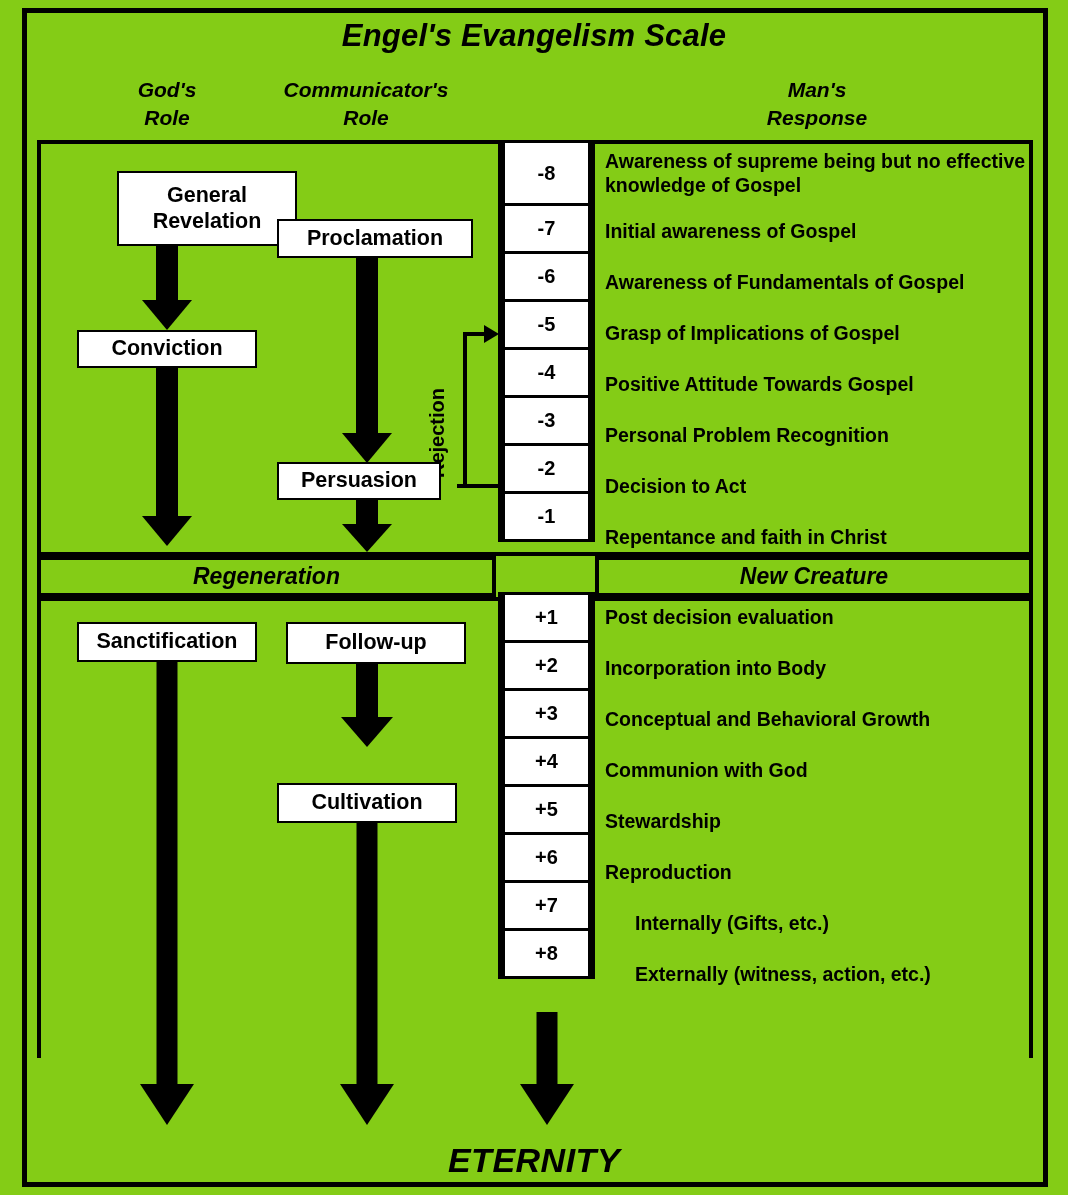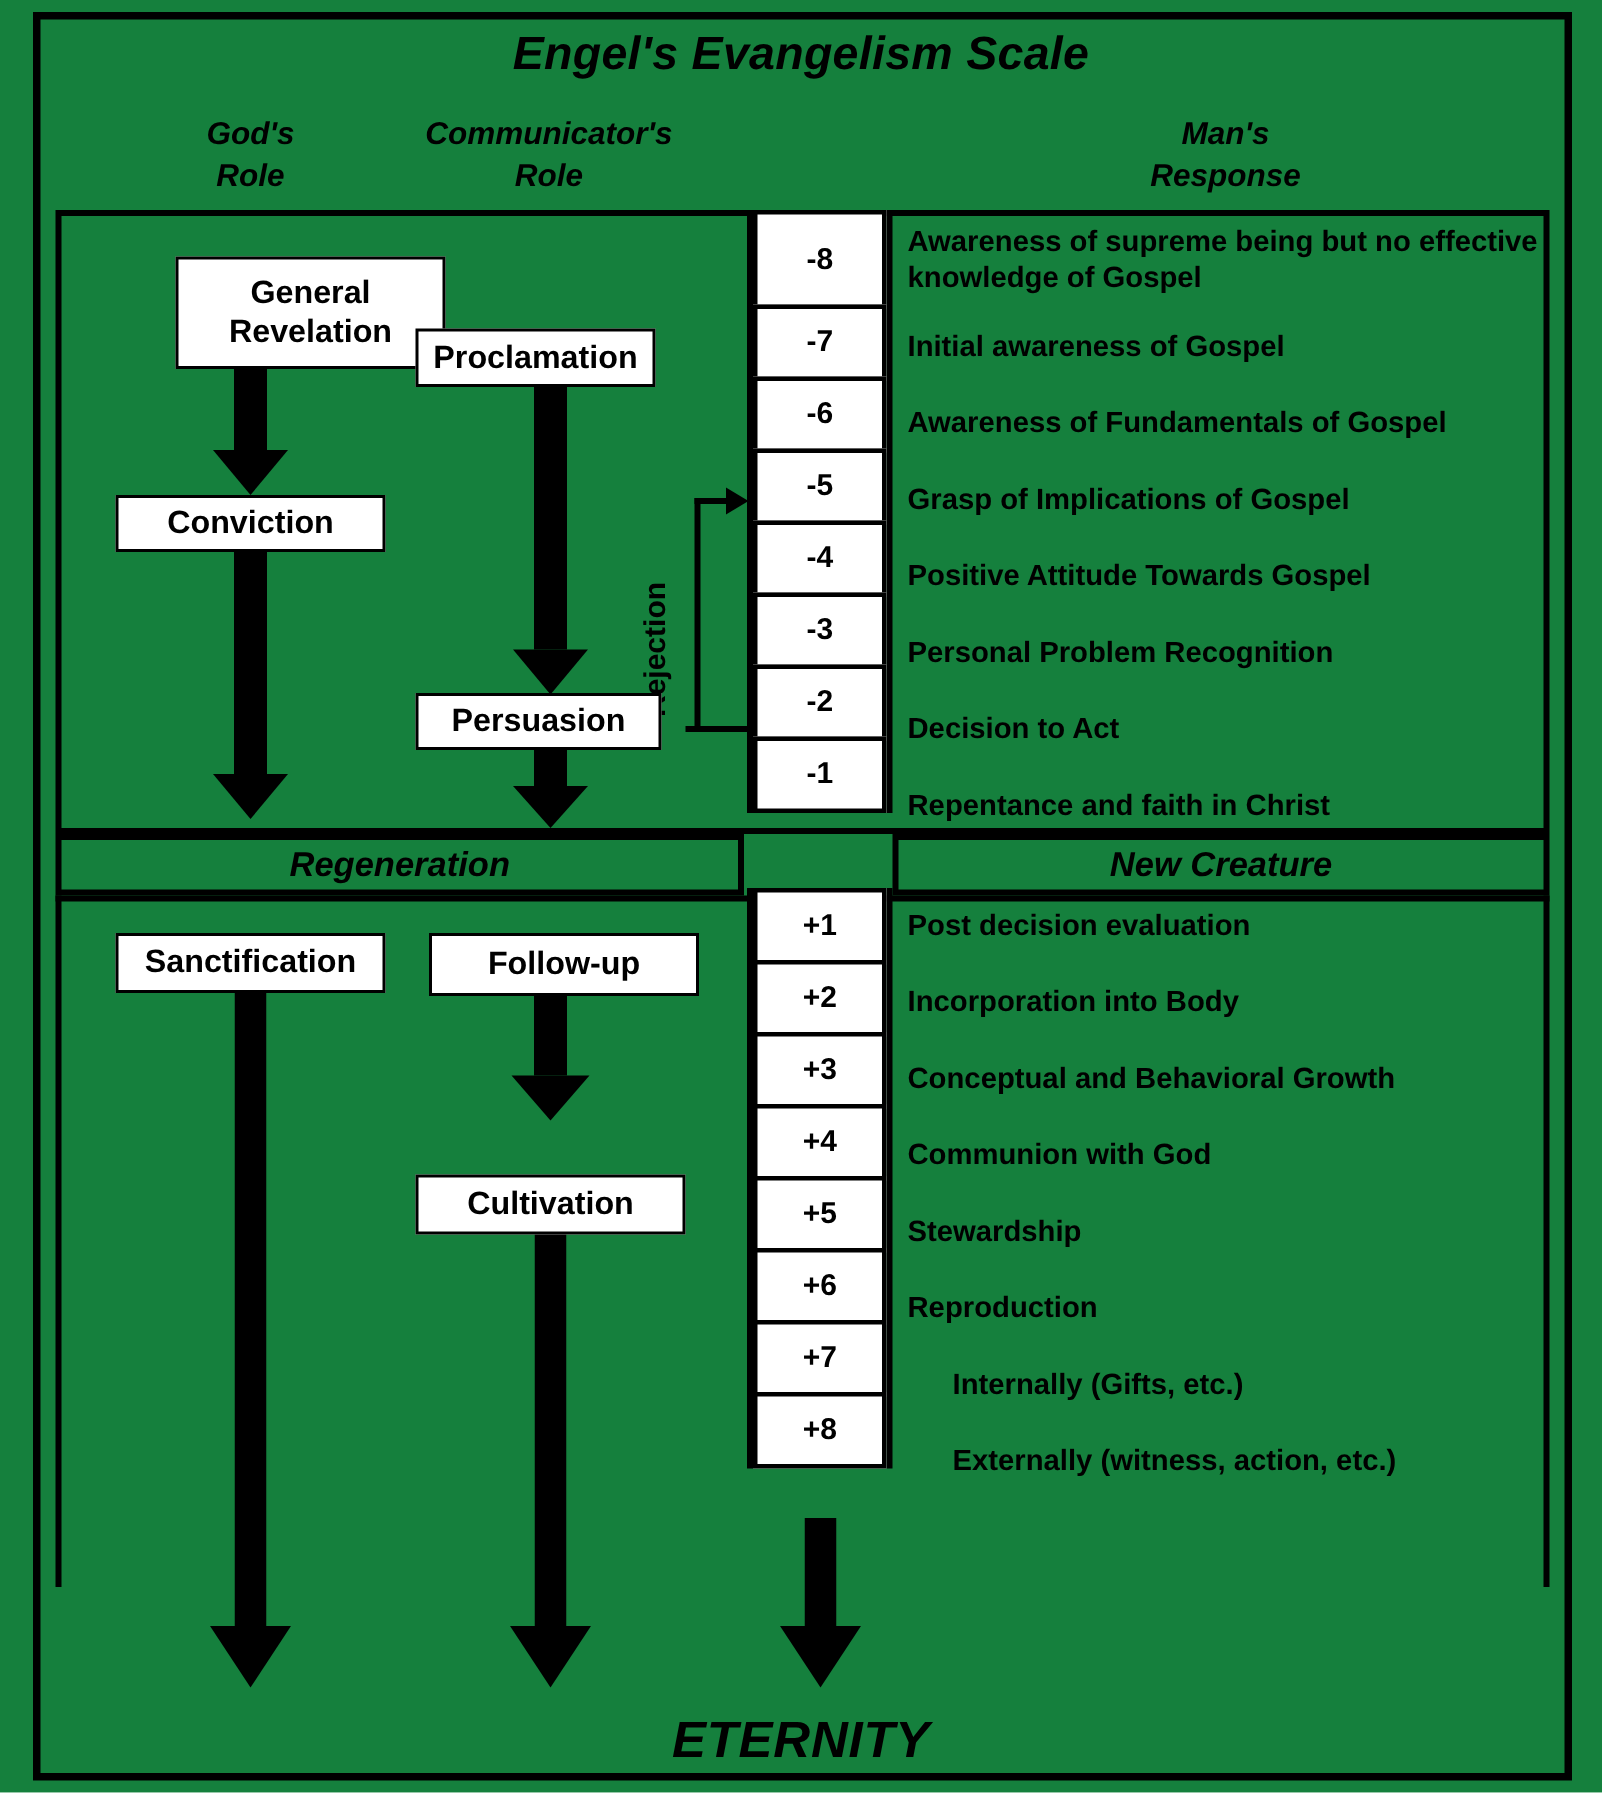--- a/index.html
+++ b/index.html
@@ -8,21 +8,21 @@
     background: #ffffff;
   }
   body {
     font-family: "Liberation Sans", sans-serif;
     color: #000000;
   }
   #page {
     position: relative;
     width: 1068px;
     height: 1195px;
-    background: #15803d;
+    background: #84cc16;
     overflow: hidden;
   }
 
   
   .outer-frame {
     position: absolute;
     left: 22px;
     top: 8px;
     width: 1026px;
     height: 1179px;
@@ -272,21 +272,21 @@
 
   <div class="node" style="left:77px; top:330px; width:180px; height:38px;">
     <span>Conviction</span>
   </div>
 
   <div class="blockarrow" style="left:142px; top:368px; width:50px; height:178px;">
     <div class="stem" style="width:22px; height:148px;"></div>
     <div class="head" style="border-left-width:25px; border-right-width:25px; border-top-width:30px;"></div>
   </div>
 
-  <div class="node" style="left:277px; top:219px; width:160px; height:39px;">
+  <div class="node" style="left:277px; top:219px; width:196px; height:39px;">
     <span>Proclamation</span>
   </div>
 
   <div class="blockarrow" style="left:342px; top:258px; width:50px; height:205px;">
     <div class="stem" style="width:22px; height:175px;"></div>
     <div class="head" style="border-left-width:25px; border-right-width:25px; border-top-width:30px;"></div>
   </div>
 
   <div class="node" style="left:277px; top:462px; width:164px; height:38px;">
     <span>Persuasion</span>

